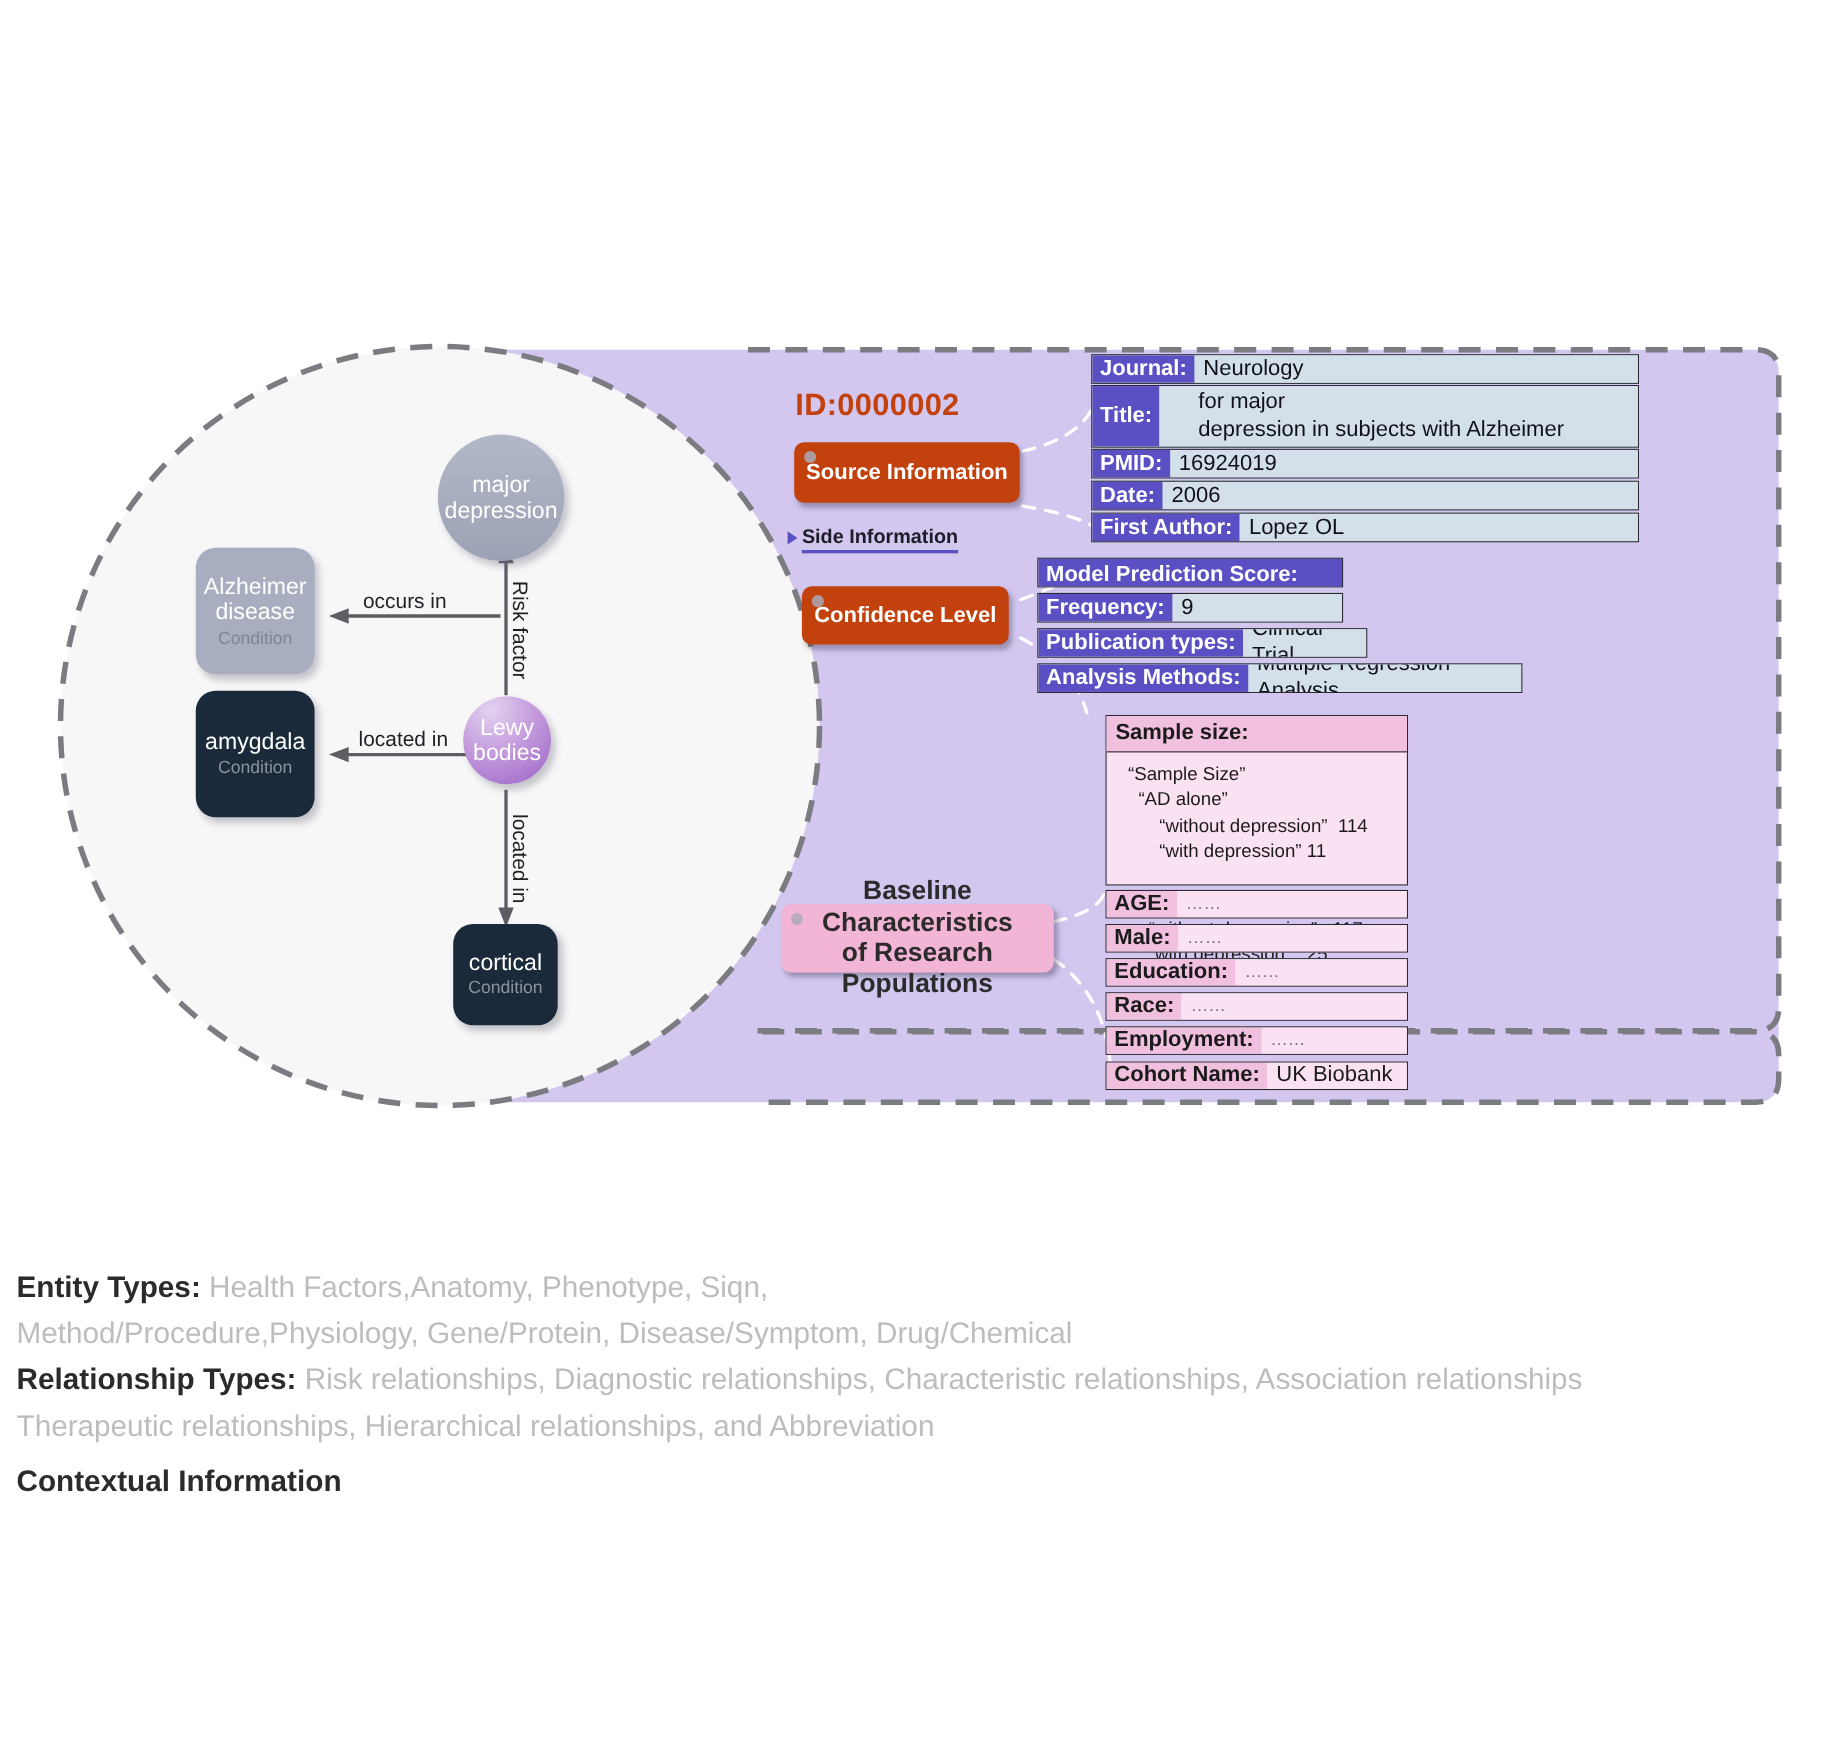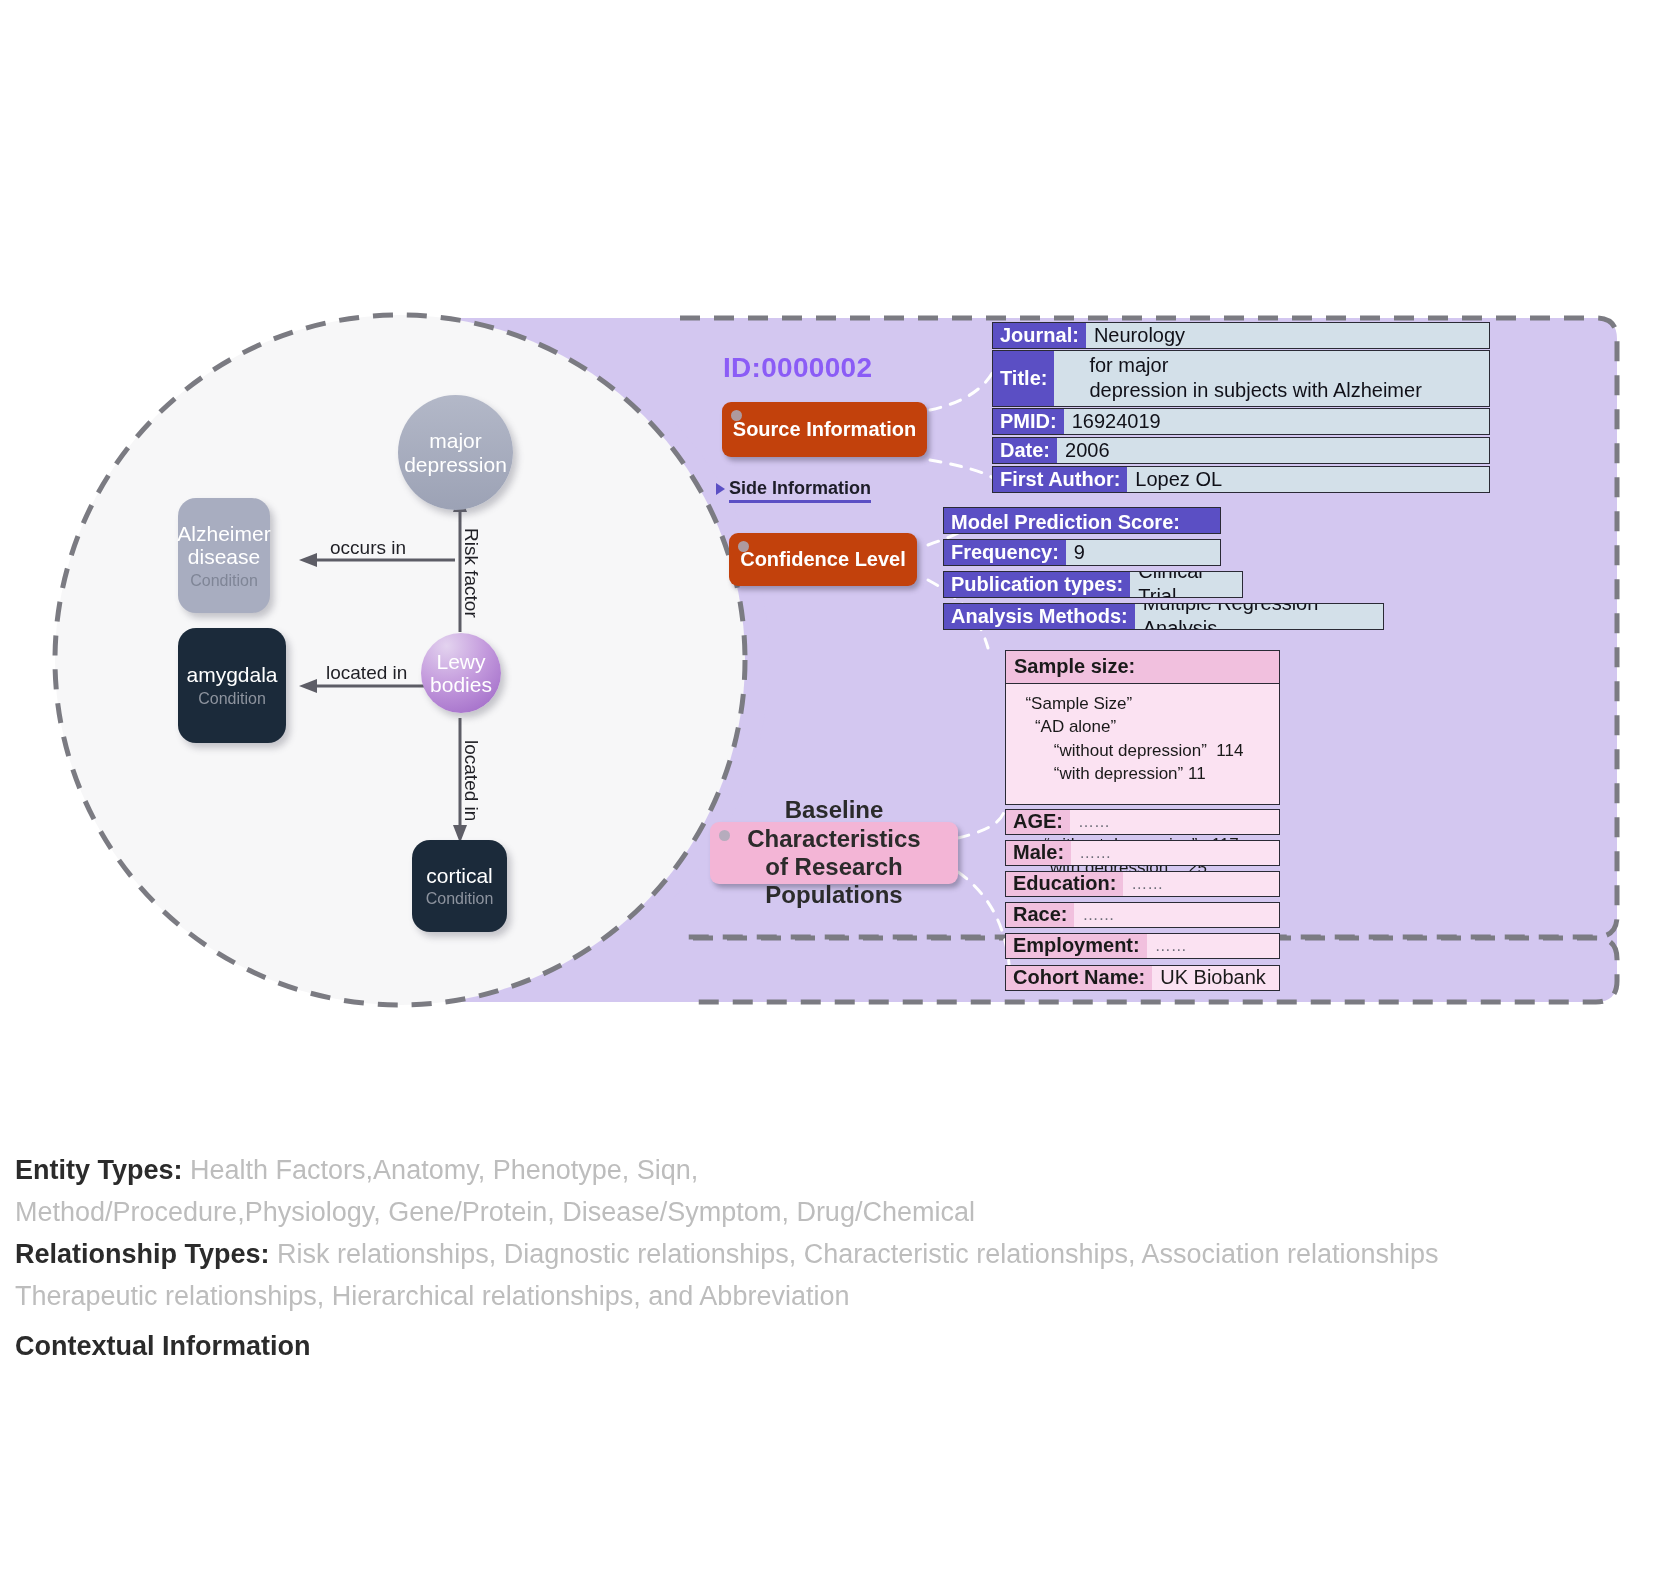--- a/index.html
+++ b/index.html
@@ -23,21 +23,21 @@
     left: 0; top: 0;
     width: 1678px; height: 1100px;
     pointer-events: none;
   }
 
   
   .panel-title {
     position: absolute;
     font-weight: bold;
     font-size: 28px;
-    color: #8b5cf6;
+    color: #c2410c;
     letter-spacing: .3px;
   }
 
   
   .badge {
     position: absolute;
     border-radius: 9px;
     box-shadow: 3px 4px 5px rgba(60,55,80,.38);
     display: flex;
     align-items: center;
@@ -359,21 +359,21 @@
     <span class="k">Cohort Name:</span>
     <span class="v">UK Biobank</span>
   </div>
 
   <div class="node-circle" style="left:398px; top:395px; width:115px; height:115px;
        background:linear-gradient(180deg,#b3b8c8 0%,#9ca2b5 100%); font-size:21px; white-space:pre-line;">
     <span>major
 depression</span>
   </div>
 
-  <div class="node-rect" style="left:178px; top:498px; width:92px; height:115px;
+  <div class="node-rect" style="left:178px; top:498px; width:108px; height:115px;
        background:#a8adc0;">
     <span class="nm" style="font-size:21px; white-space:pre-line;">Alzheimer
 disease</span>
     <span class="sub" style="color:#7f8596;">Condition</span>
   </div>
 
   <div class="node-rect" style="left:178px; top:628px; width:108px; height:115px;
        background:#1b2a3a;">
     <span class="nm" style="font-size:21px;">amygdala</span>
     <span class="sub" style="color:#8d939e;">Condition</span>

